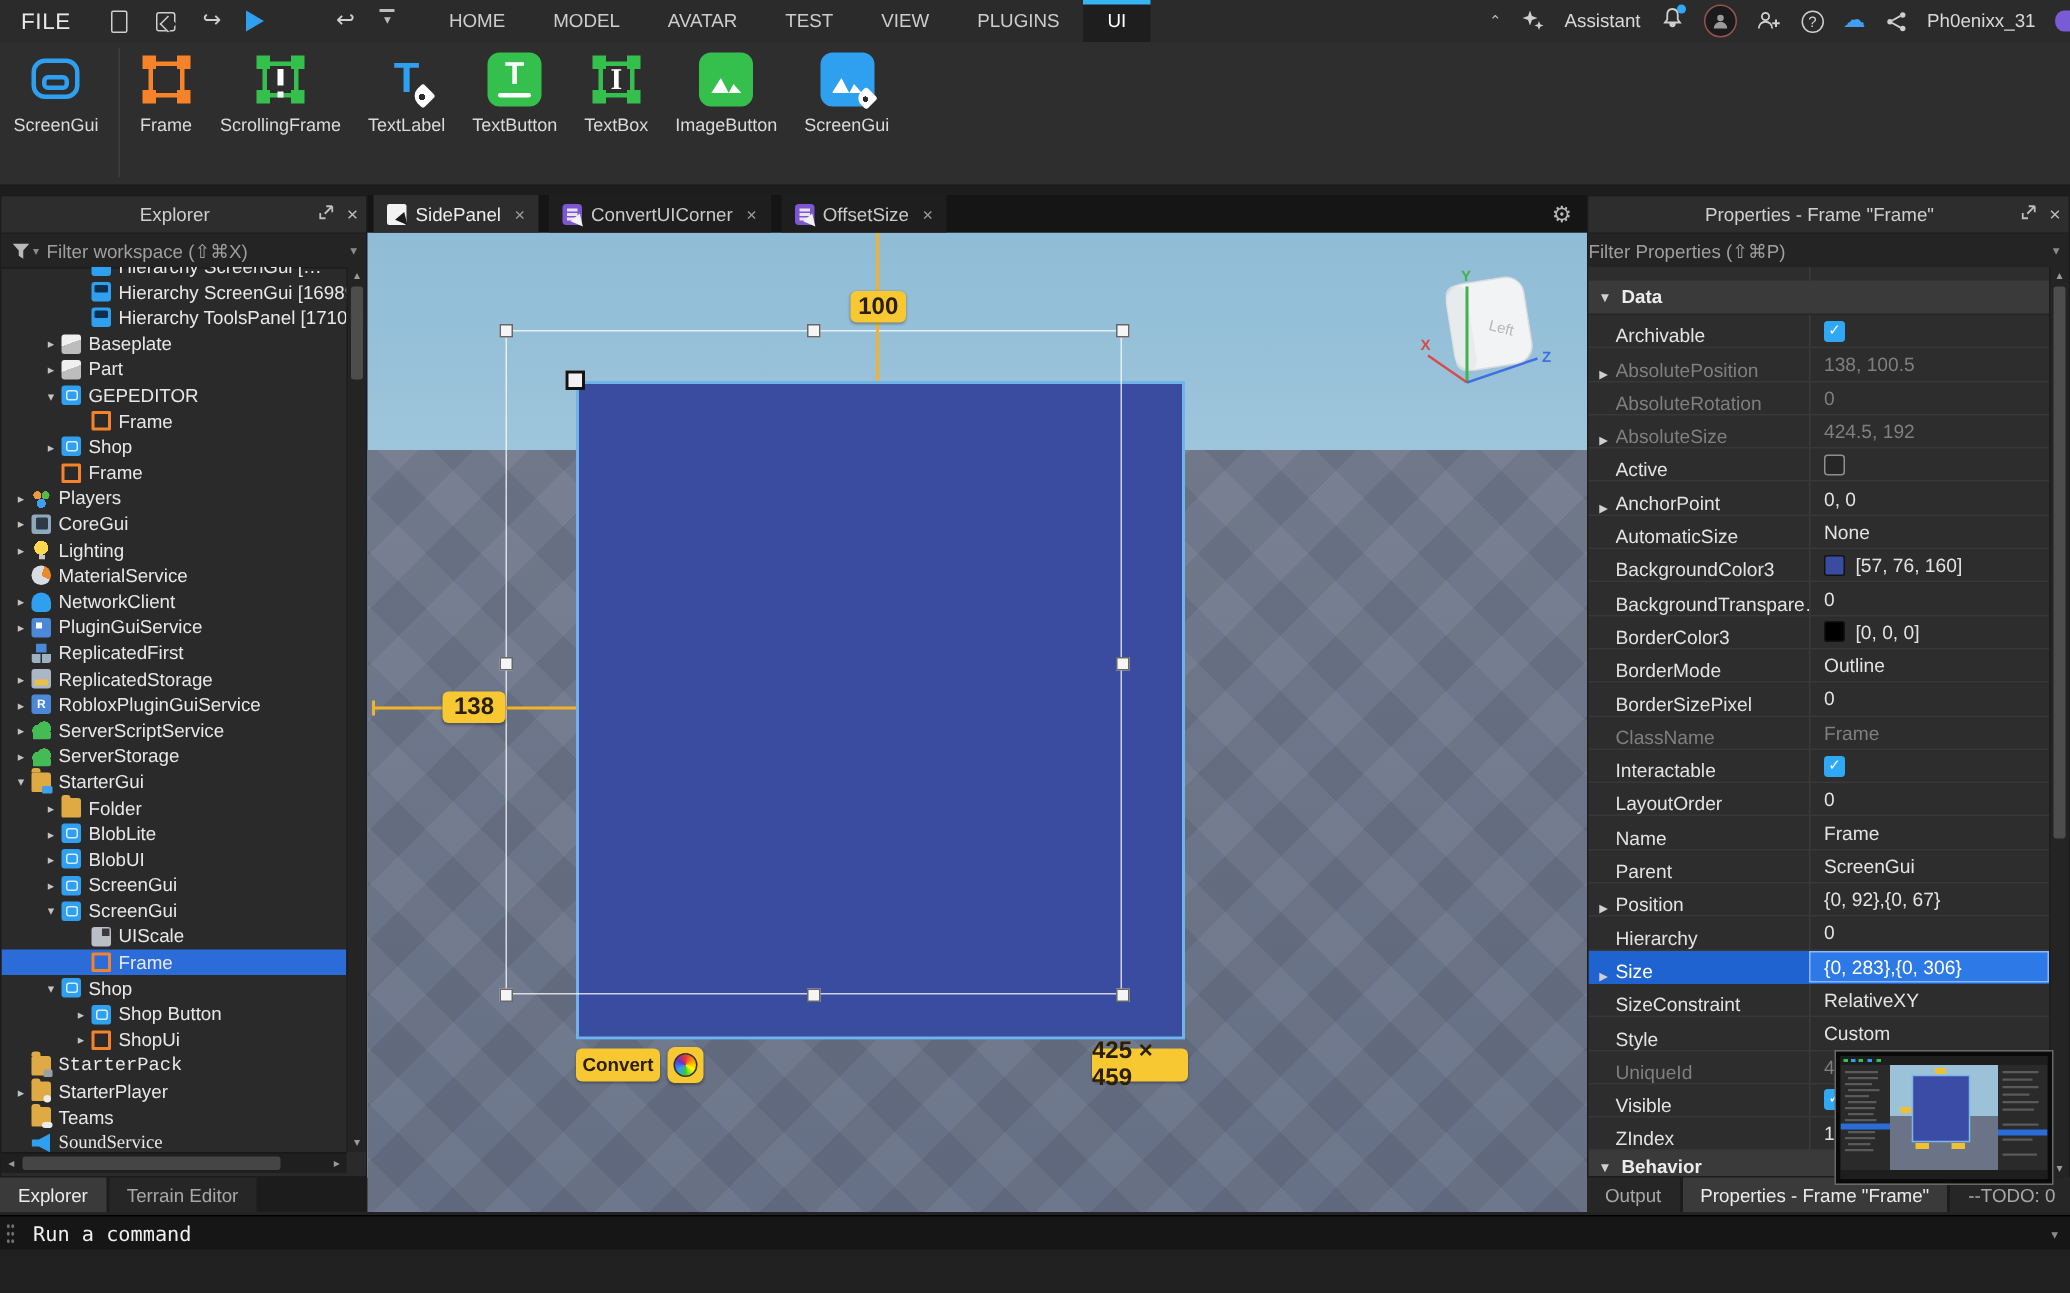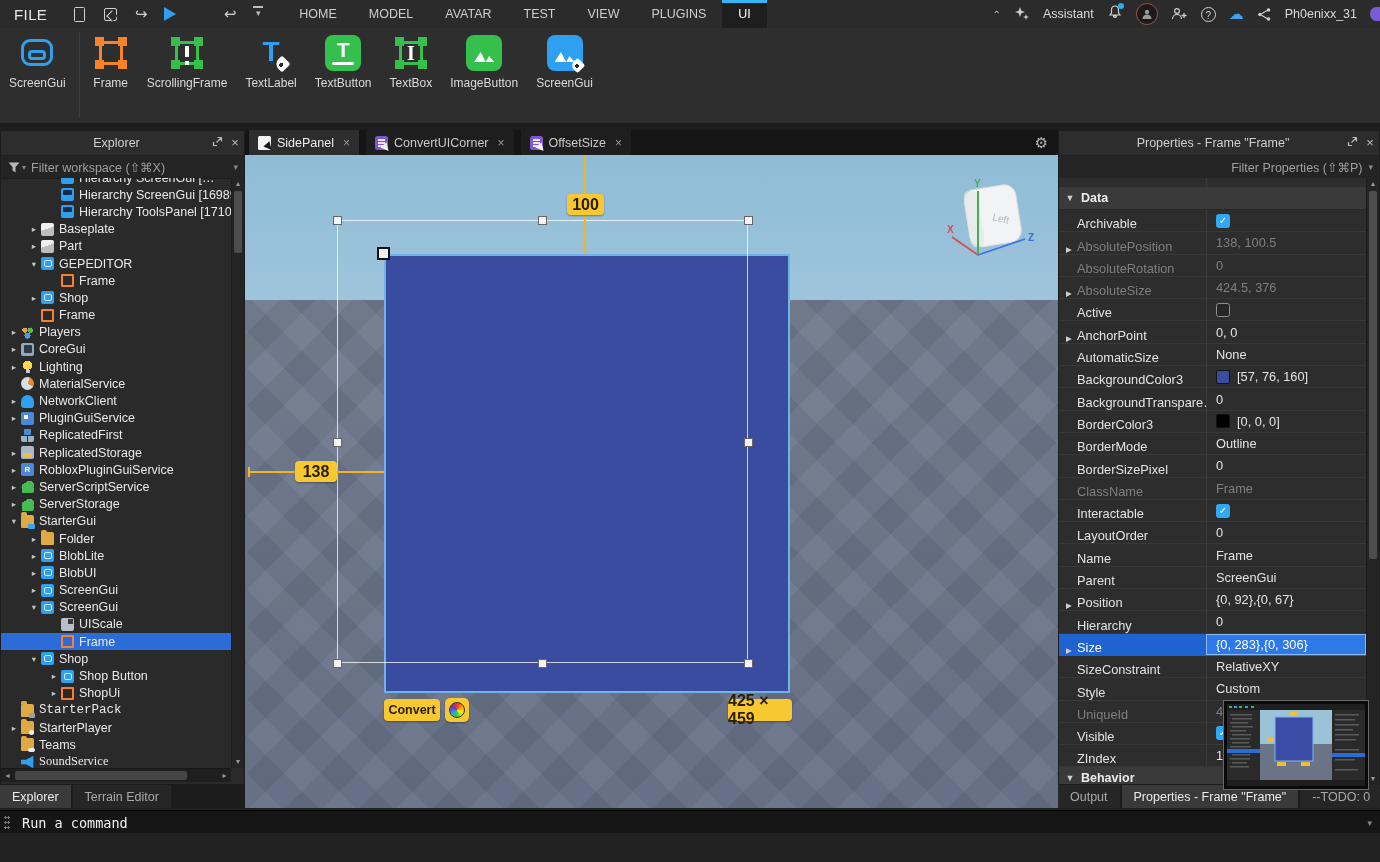--- a/index.html
+++ b/index.html
@@ -534,21 +534,21 @@
       <span class="hico" style="width:24px;"></span>
       <span class="ptitle">Properties - Frame "Frame"</span>
       <span class="hico">
         <svg width="11" height="11" viewBox="0 0 11 11">
             <path d="M9.5 1.5 L4.5 6.5 M9.5 1.5 h-4 M9.5 1.5 v4 M1.5 6 v3.5 h3.5" fill="none" stroke="#bdbdbd" stroke-width="1.2"></path>
           </svg>
       </span>
       <span class="hico">×</span>
     </div>
     <div class="filterbar">
-      <span class="ftext" style="padding-left:24px;text-align:right;">Filter Properties (⇧⌘P)</span>
+      <span class="ftext" style="padding-left:0;">Filter Properties (⇧⌘P)</span>
       <span class="fcaret">▾</span>
     </div>
     <div class="props-body">
       <div style="height:9px;"></div>
       <div class="sect">
         <span class="scar">▼</span>
         <span>Data</span>
       </div>
       <div id="proprows">
           <div class="prow">
@@ -569,21 +569,21 @@
     <span class="pexpand"></span>
     <span class="pname">AbsoluteRotation</span>
     <span class="pval">
               <span class="ptext">0</span>
             </span>
   </div>
           <div class="prow gray">
     <span class="pexpand">▶</span>
     <span class="pname">AbsoluteSize</span>
     <span class="pval">
-              <span class="ptext">424.5, 376</span>
+              <span class="ptext">424.5, 192</span>
             </span>
   </div>
           <div class="prow">
     <span class="pexpand"></span>
     <span class="pname">Active</span>
     <span class="pval">
               <span class="pcheck"></span>
             </span>
   </div>
           <div class="prow">

